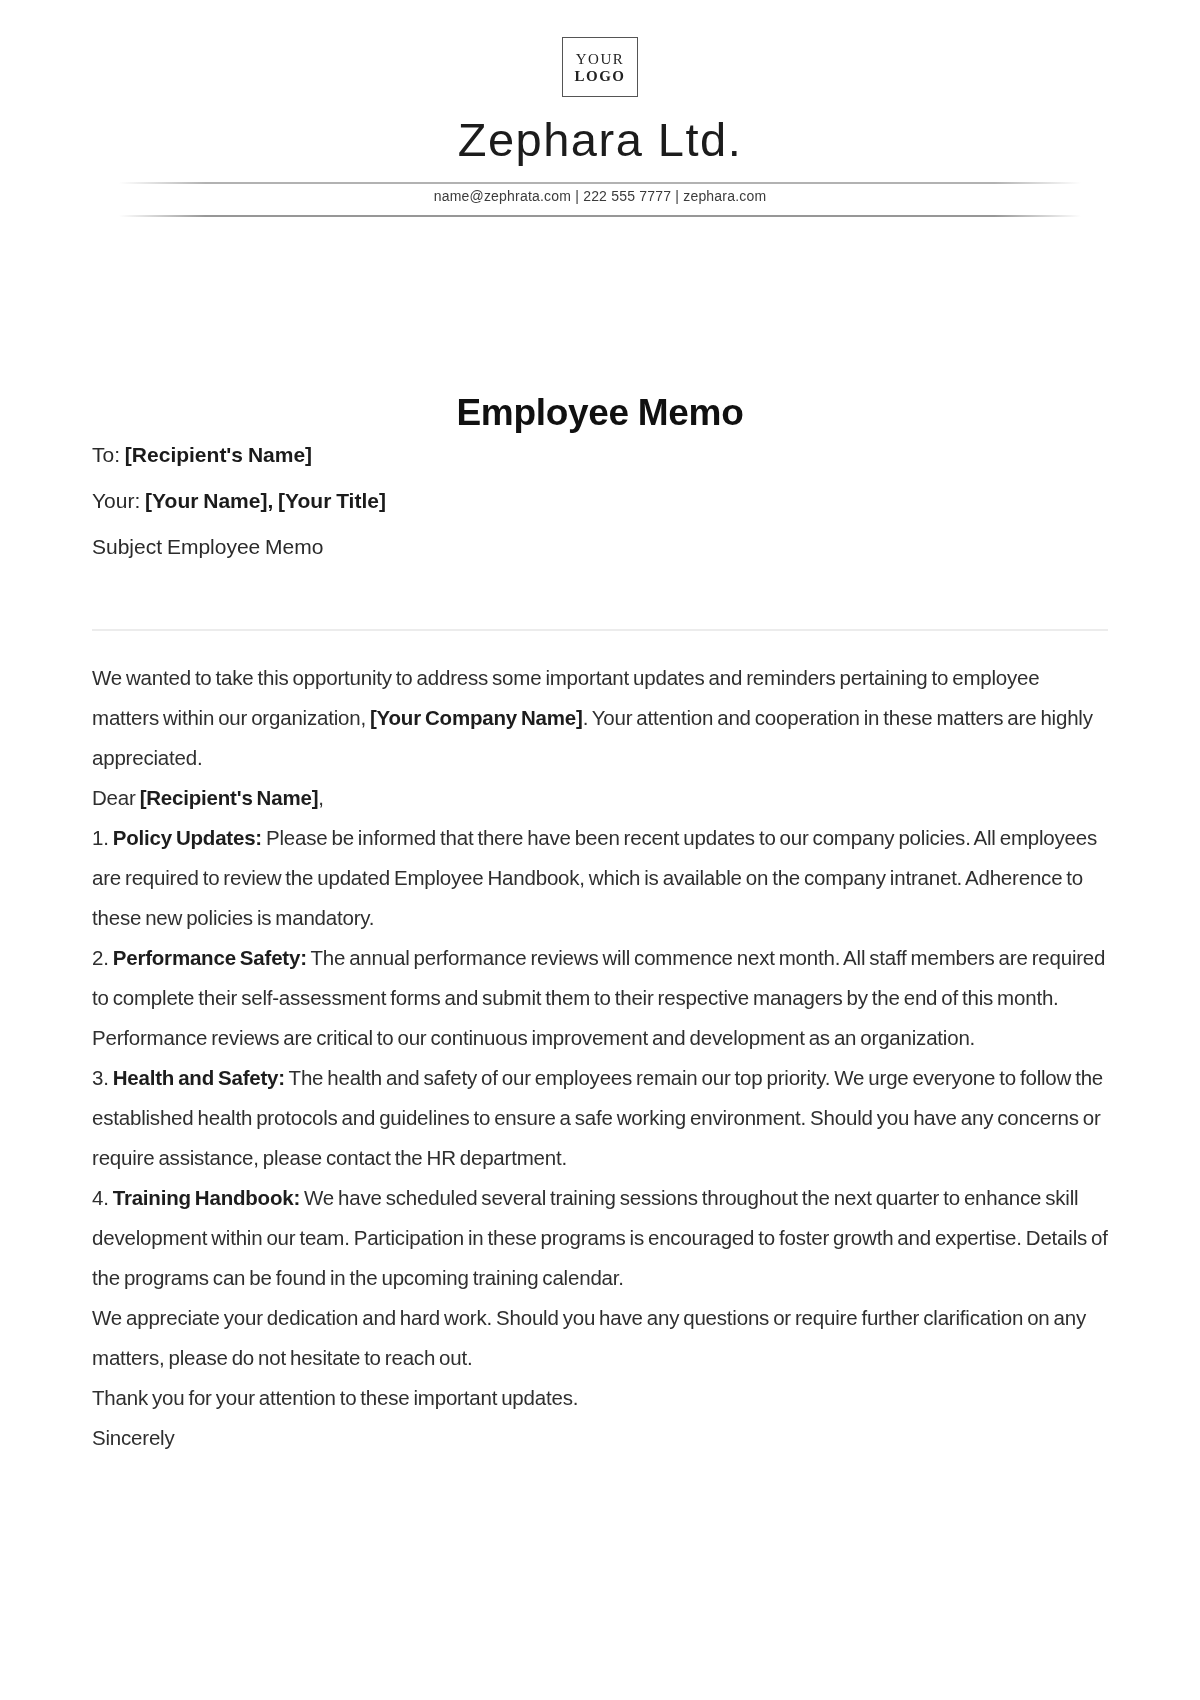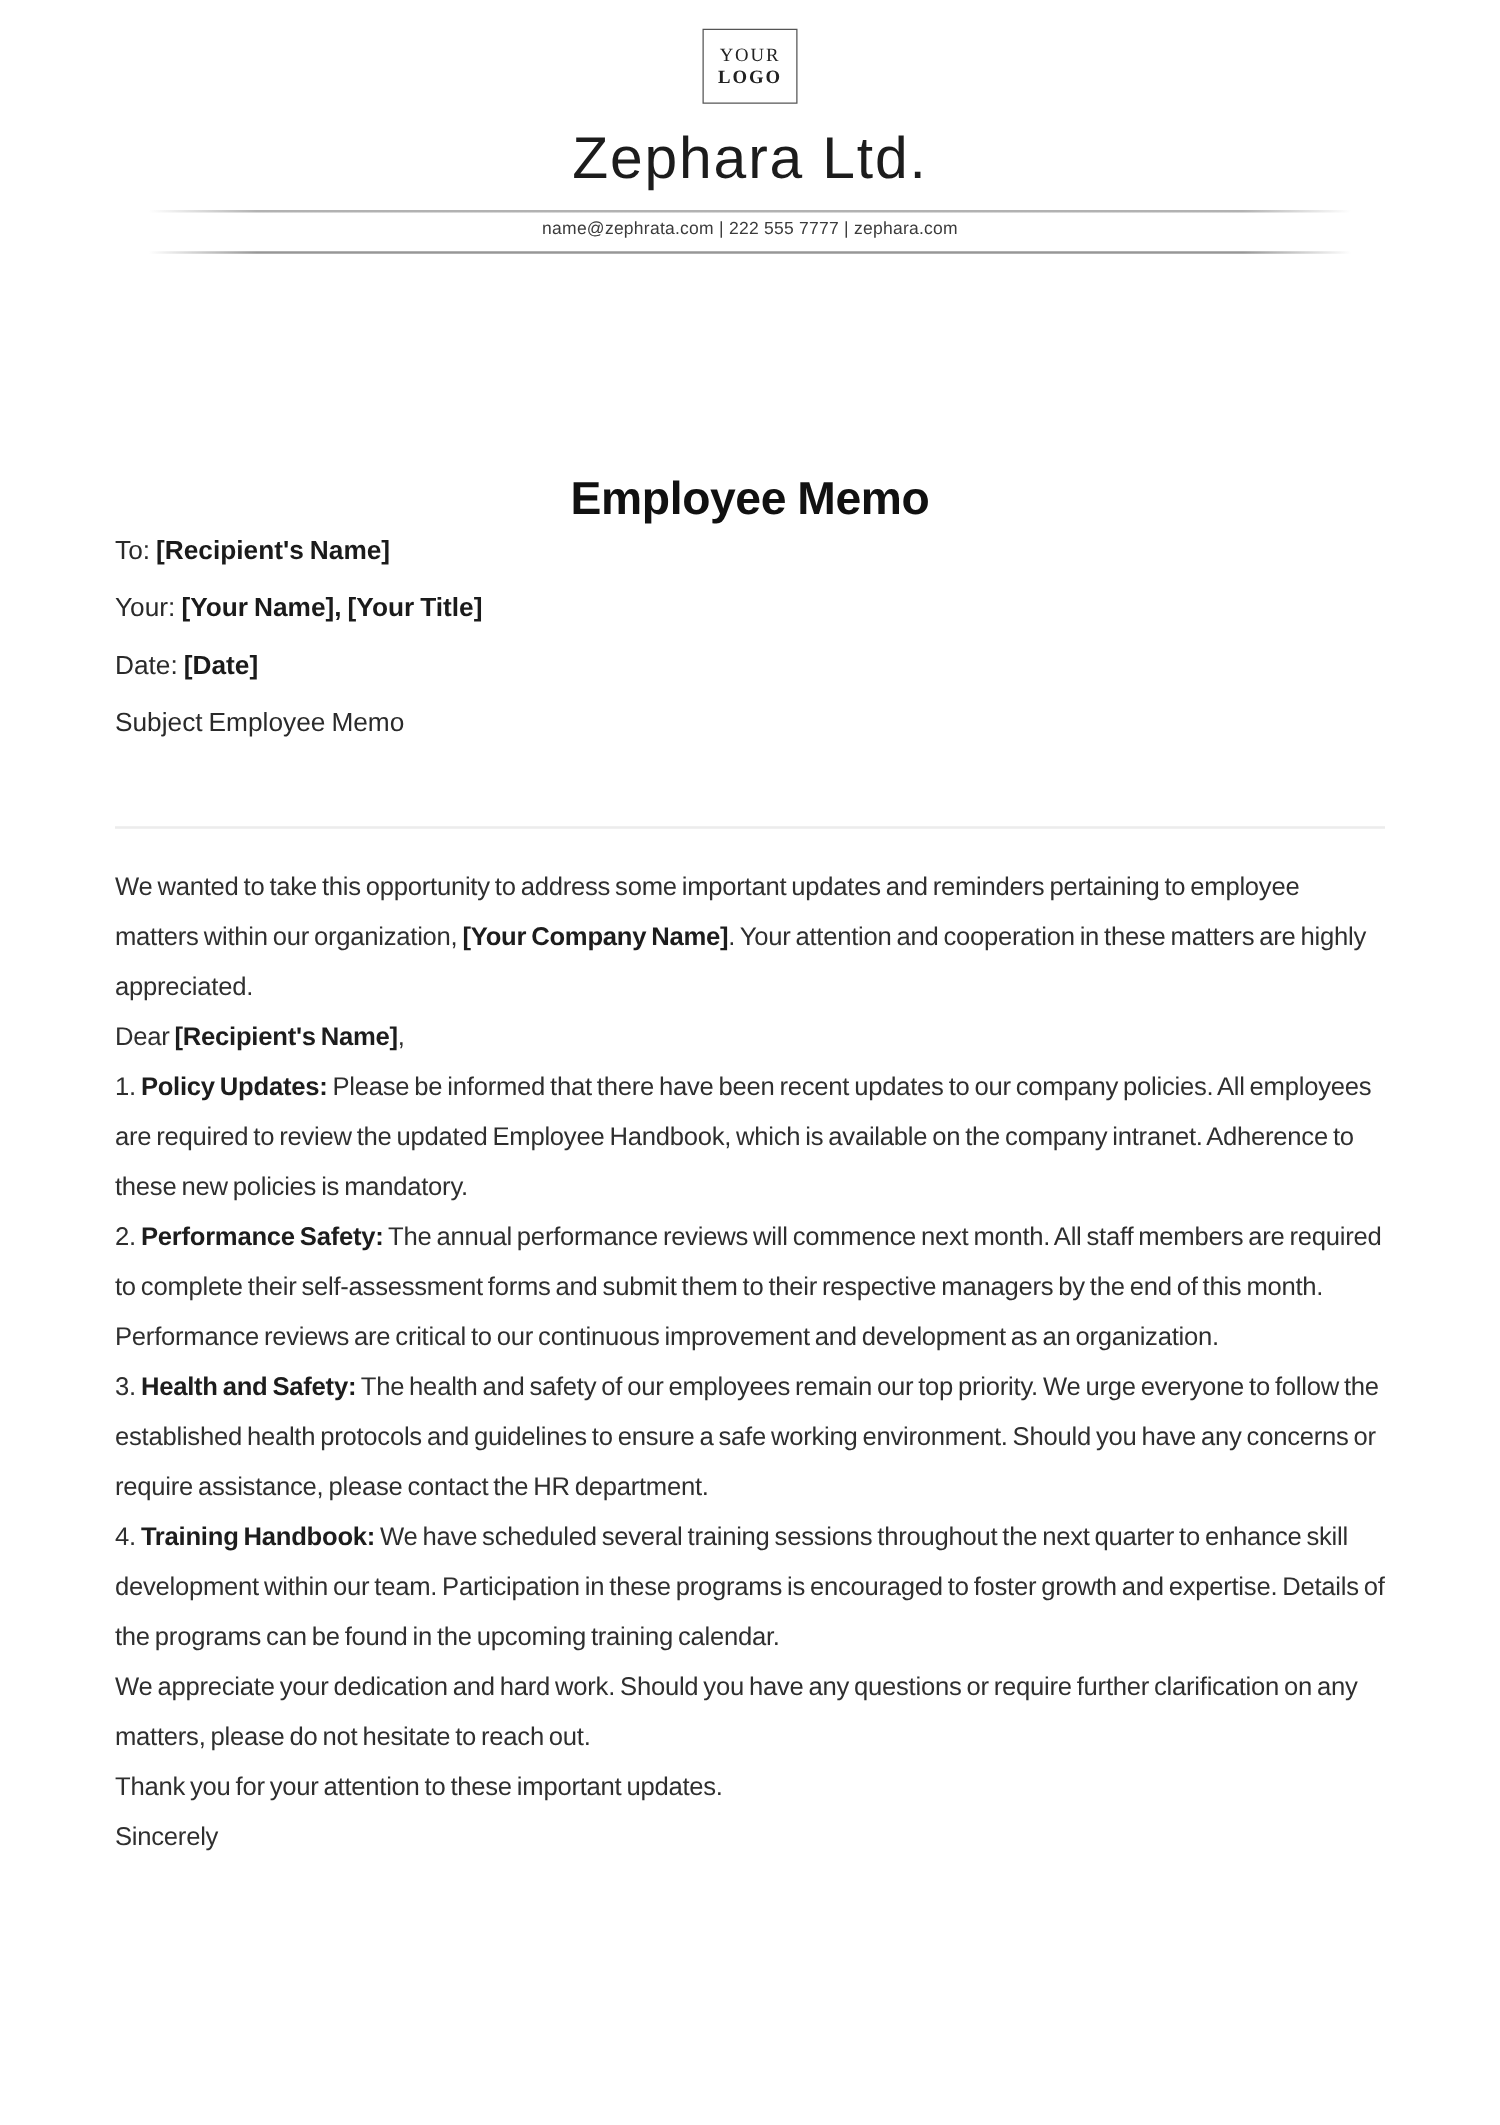--- a/index.html
+++ b/index.html
@@ -7,21 +7,21 @@
   .page{
     position:relative;
     width:1200px; height:1700px;
     background:#ffffff;
     font-family:"Liberation Sans", sans-serif;
     color:#2f2f2f;
     overflow:hidden;
     margin:0 auto;
   }
   
-  .header{ text-align:center; padding-top:23px; }
+  .header{ text-align:center; padding-top:37px; }
   .logo-box{
     display:inline-block;
     border:1px solid #555555;
     padding:13px 11px 11px 11px;
     min-width:72px;
     font-family:"Liberation Serif", serif;
     color:#222222;
     line-height:17px;
   }
   .logo-top{ font-size:15px; letter-spacing:1.5px; font-weight:400; }
@@ -101,21 +101,20 @@
     <div class="rule rule-top"></div>
     <div class="contact">name@zephrata.com | 222 555 7777 | zephara.com</div>
     <div class="rule rule-bottom"></div>
   </div>
 
   <div class="content">
     <h1 class="memo-title">Employee Memo</h1>
     <div class="meta">
         <div class="meta-row"><span>To: </span><b>[Recipient's Name]</b></div>
         <div class="meta-row"><span>Your: </span><b>[Your Name], [Your Title]</b></div>
-        <div class="meta-row"><span>Date: </span><b>[Date]</b></div>
         <div class="meta-row"><span>Subject </span><span>Employee Memo</span></div>
       </div>
     <div class="content-divider"></div>
     <div class="body">
         <p><span>We wanted to take this opportunity to address some important updates and reminders pertaining to employee matters within our organization, </span><b>[Your Company Name]</b><span>. Your attention and cooperation in these matters are highly appreciated.</span></p>
         <p><span>Dear </span><b>[Recipient's Name]</b><span>,</span></p>
         <p><span>1. </span><b>Policy Updates:</b><span> Please be informed that there have been recent updates to our company policies. All employees are required to review the updated Employee Handbook, which is available on the company intranet. Adherence to these new policies is mandatory.</span></p>
         <p><span>2. </span><b>Performance Safety:</b><span> The annual performance reviews will commence next month. All staff members are required to complete their self-assessment forms and submit them to their respective managers by the end of this month. Performance reviews are critical to our continuous improvement and development as an organization.</span></p>
         <p><span>3. </span><b>Health and Safety:</b><span> The health and safety of our employees remain our top priority. We urge everyone to follow the established health protocols and guidelines to ensure a safe working environment. Should you have any concerns or require assistance, please contact the HR department.</span></p>
         <p><span>4. </span><b>Training Handbook:</b><span> We have scheduled several training sessions throughout the next quarter to enhance skill development within our team. Participation in these programs is encouraged to foster growth and expertise. Details of the programs can be found in the upcoming training calendar.</span></p>

